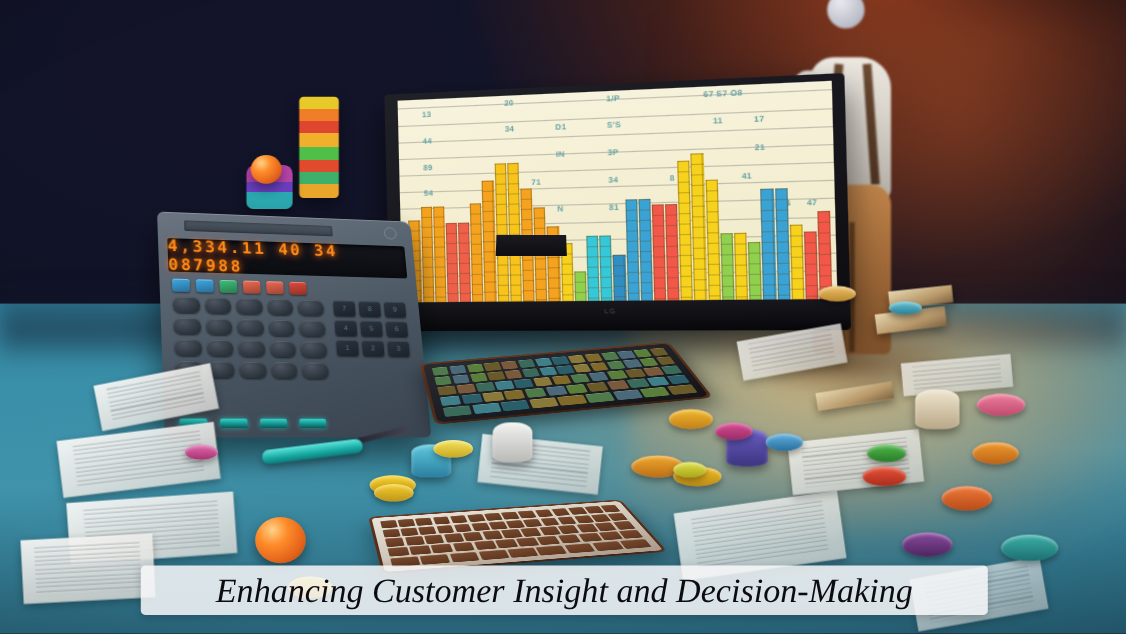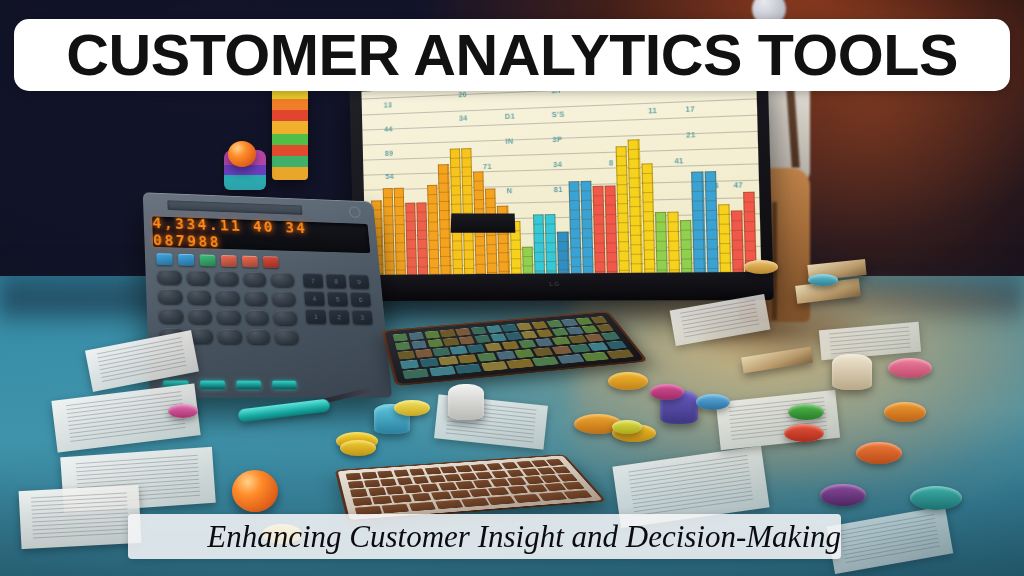--- a/index.html
+++ b/index.html
@@ -341,24 +341,24 @@
     font-size: 58px;
     line-height: 1;
     letter-spacing: -0.5px;
     color: #111111;
     white-space: nowrap;
     transform: scaleX(1.02);
   }
 
   
   .subtitle-band {
-    position: absolute; left: 128px; top: 514px; width: 713px; height: 45px;
+    position: absolute; left: 128px; top: 514px; width: 770px; height: 45px;
     background: rgba(247,247,248,0.86);
     border-radius: 4px;
-    display: flex; align-items: center; justify-content: flex-end;
+    display: flex; align-items: center; justify-content: center;
     box-shadow: 0 2px 8px rgba(0,0,0,0.18);
     z-index: 40;
   }
   .subtitle-text {
     font-family: "Liberation Serif", serif;
     font-style: italic;
     font-size: 31px;
     line-height: 1;
     color: #0c0c10;
     white-space: nowrap;
@@ -741,22 +741,19 @@
   <div class="token" style="left:784px; top:424px; width:40px; height:18px; background:linear-gradient(180deg,#e8523a,#ab2d1c);"></div>
   <div class="token" style="left:696px; top:394px; width:34px; height:16px; background:linear-gradient(180deg,#5fb0e0,#2a6f9e);"></div>
   <div class="token" style="left:612px; top:420px; width:30px; height:14px; background:linear-gradient(180deg,#e0e04a,#a8a81c);"></div>
   <div class="token" style="left:808px; top:274px; width:30px; height:12px; background:linear-gradient(180deg,#62c2d6,#2c7f92);"></div>
   <div class="token" style="left:910px; top:486px; width:52px; height:24px; background:linear-gradient(180deg,#3cb0a8,#1d6f70);"></div>
   <div class="token" style="left:820px; top:484px; width:46px; height:22px; background:linear-gradient(180deg,#8a4a9e,#4e2660);"></div>
   <div class="token" style="left:262px; top:524px; width:40px; height:20px; background:linear-gradient(180deg,#f4d12e,#c09318);"></div>
   <div class="token" style="left:340px; top:440px; width:36px; height:16px; background:linear-gradient(180deg,#f4cf2e,#bf9418);"></div>
   <div class="token" style="left:744px; top:260px; width:34px; height:14px; background:linear-gradient(180deg,#f0c06a,#b98a2e);"></div>
 
-  <div class="title-banner">
-    <span class="title-text">CUSTOMER ANALYTICS TOOLS</span>
-  </div>
 
   <div class="subtitle-band">
     <span class="subtitle-text">Enhancing Customer Insight and Decision-Making</span>
   </div>
 
   <div class="vignette"></div>
 </div>
 
 </body></html>

